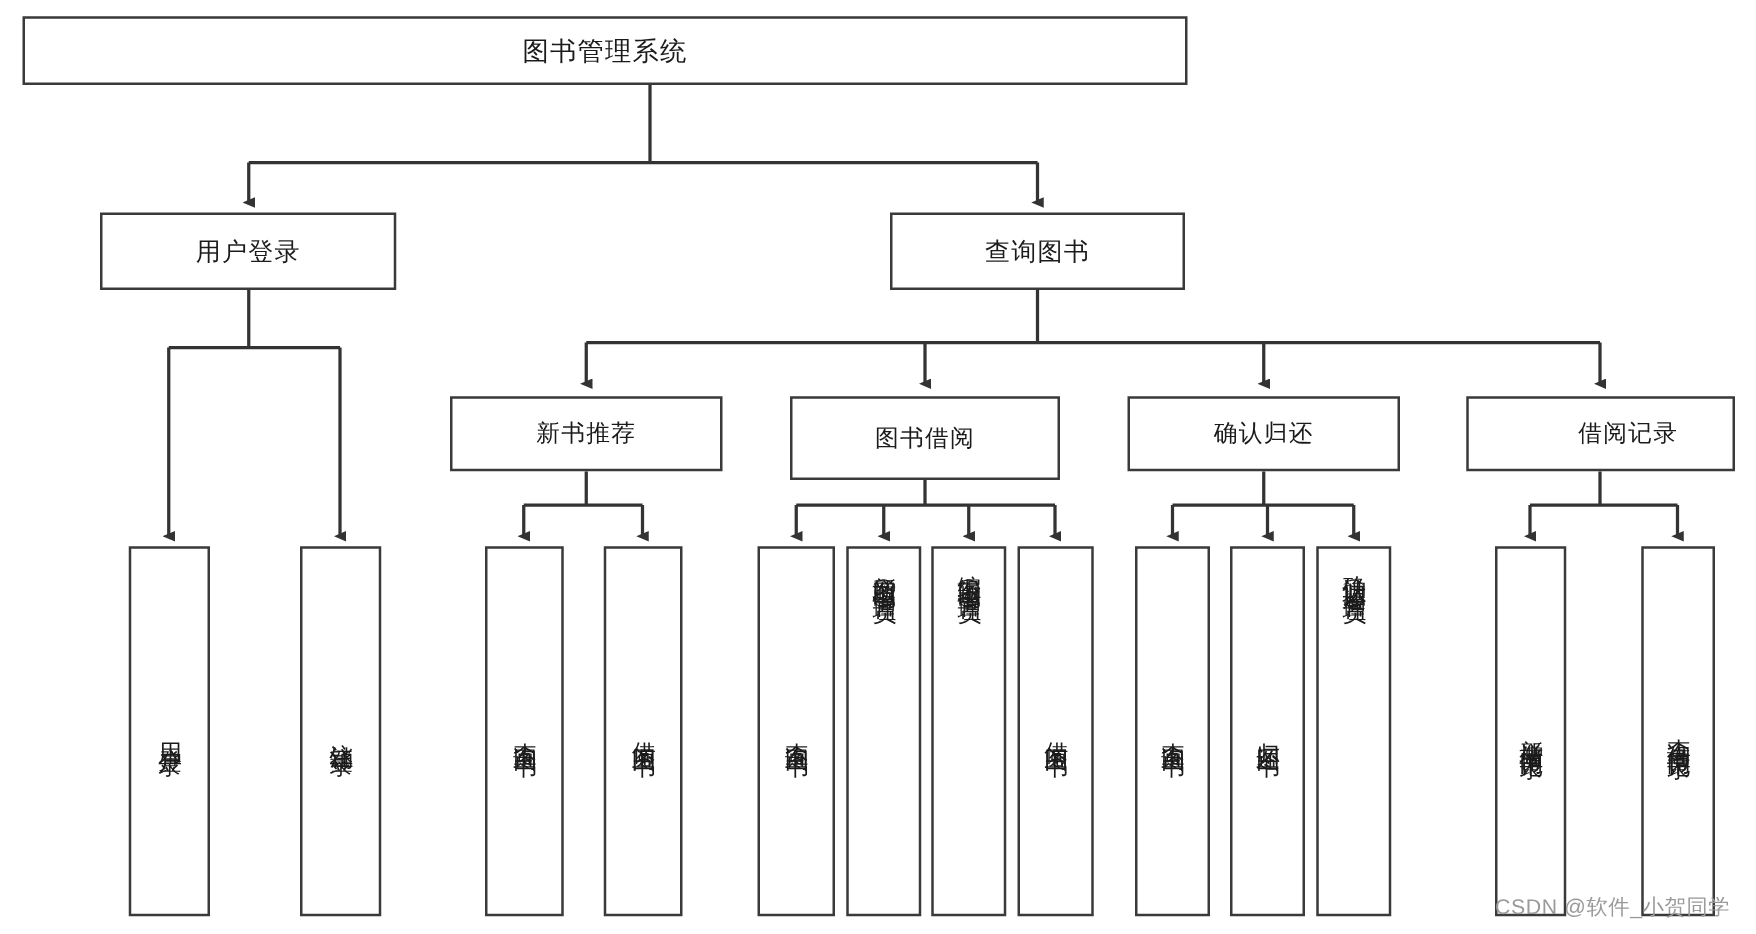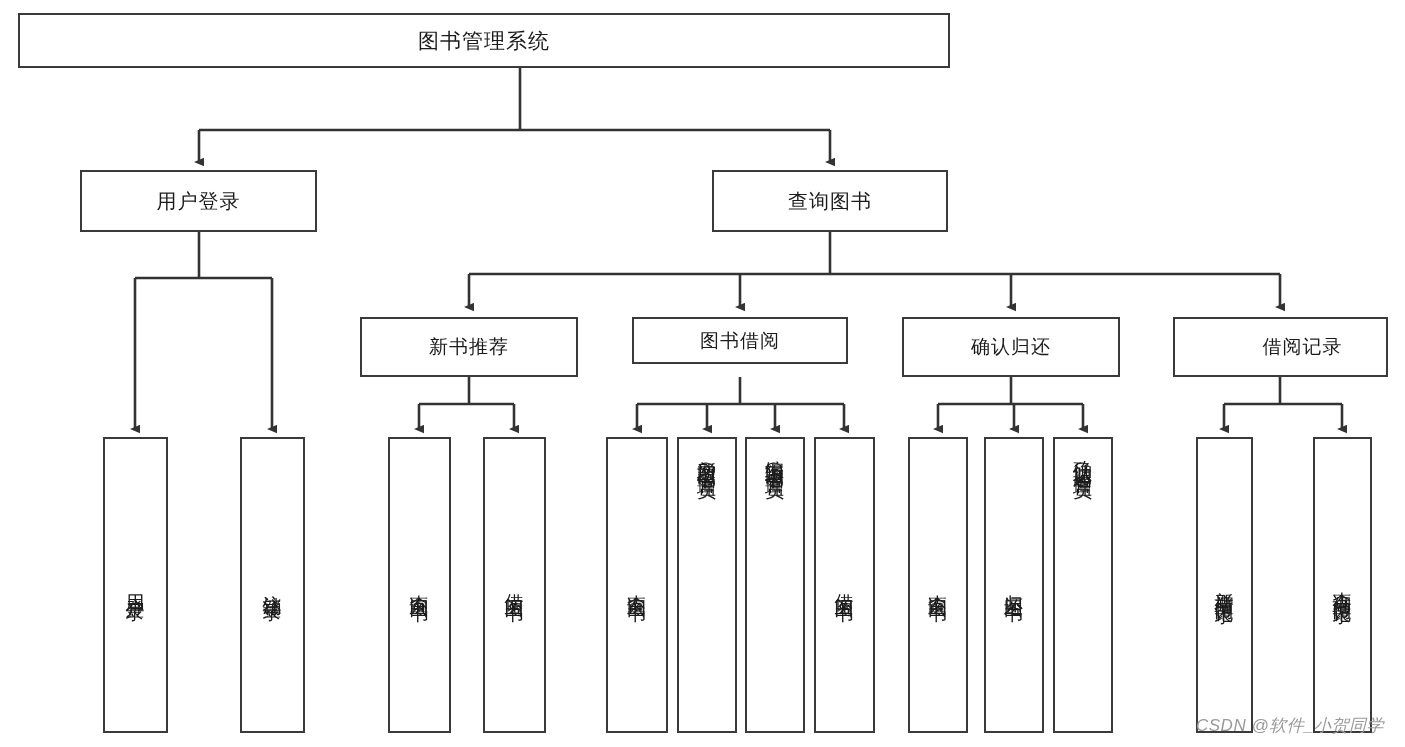--- a/index.html
+++ b/index.html
@@ -66,21 +66,20 @@
     letter-spacing: 1px;
   }
   #watermark {
     position: absolute;
     left: 1196px;
     top: 714px;
     font-size: 17px;
     color: #9a9a9a;
     white-space: nowrap;
     letter-spacing: 0.5px;
-    font-style: italic;
   }
 </style>
 </head>
 <body>
 
 <div id="diagram-root">
 
   <svg id="connector-layer" width="1405" height="747" viewBox="0 0 1405 747">
     <defs>
       <marker id="arrowhead" markerWidth="10" markerHeight="10" refX="4.2" refY="5" orient="auto" markerUnits="userSpaceOnUse">
@@ -140,21 +139,21 @@
   <div class="node level1" style="left:80px; top:170px; width:237px; height:62px;">
     <span class="htext">用户登录</span>
   </div>
   <div class="node level1" style="left:712px; top:170px; width:236px; height:62px;">
     <span class="htext">查询图书</span>
   </div>
 
   <div class="node level2" style="left:360px; top:317px; width:218px; height:60px;">
     <span class="htext">新书推荐</span>
   </div>
-  <div class="node level2" style="left:632px; top:317px; width:216px; height:47px;">
+  <div class="node level2" style="left:632px; top:317px; width:216px; height:67px;">
     <span class="htext">图书借阅</span>
   </div>
   <div class="node level2" style="left:902px; top:317px; width:218px; height:60px;">
     <span class="htext">确认归还</span>
   </div>
   <div class="node level2" style="left:1173px; top:317px; width:215px; height:60px;padding-left:44px;">
     <span class="htext">借阅记录</span>
   </div>
 
   <div class="node leaf" style="left:103px; top:437px; width:65px; height:296px;">

